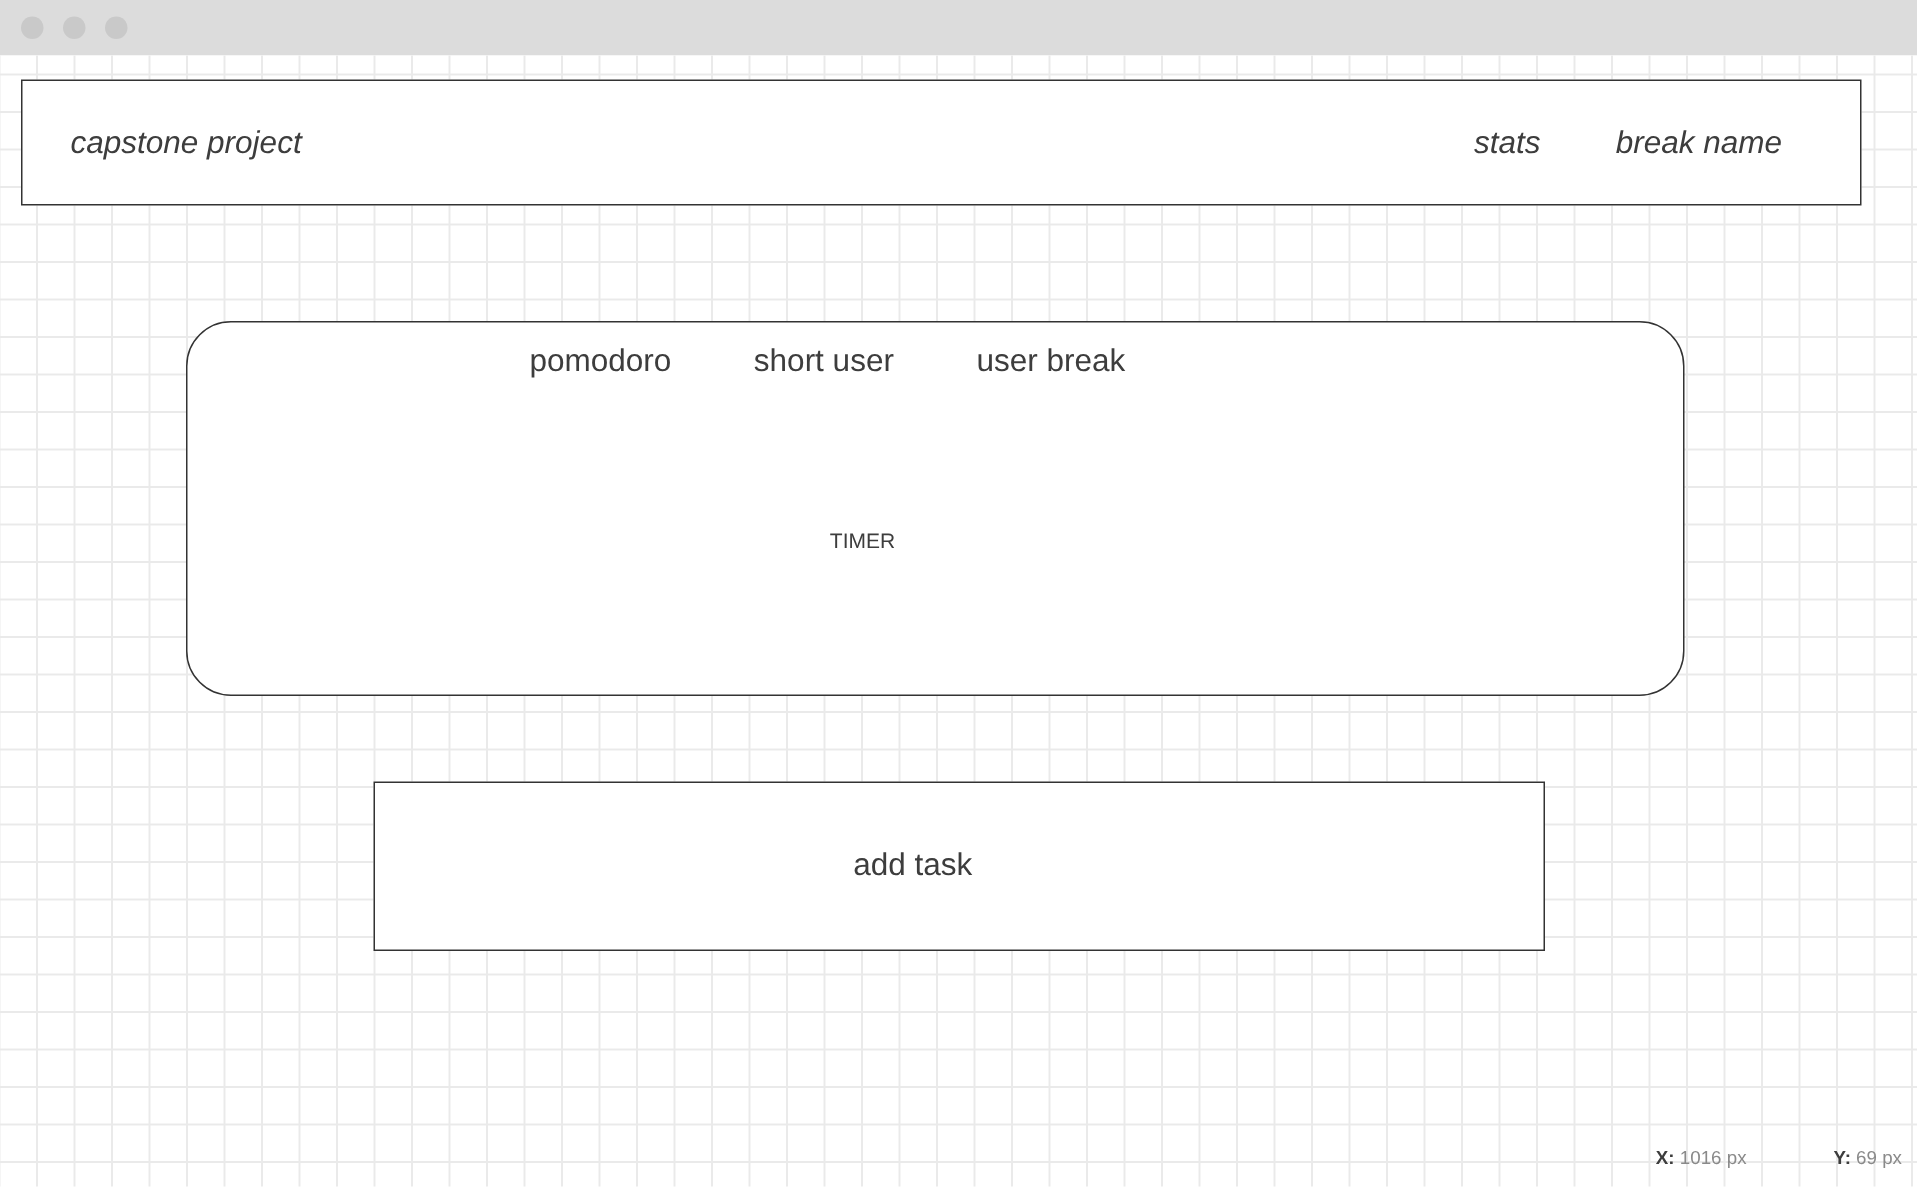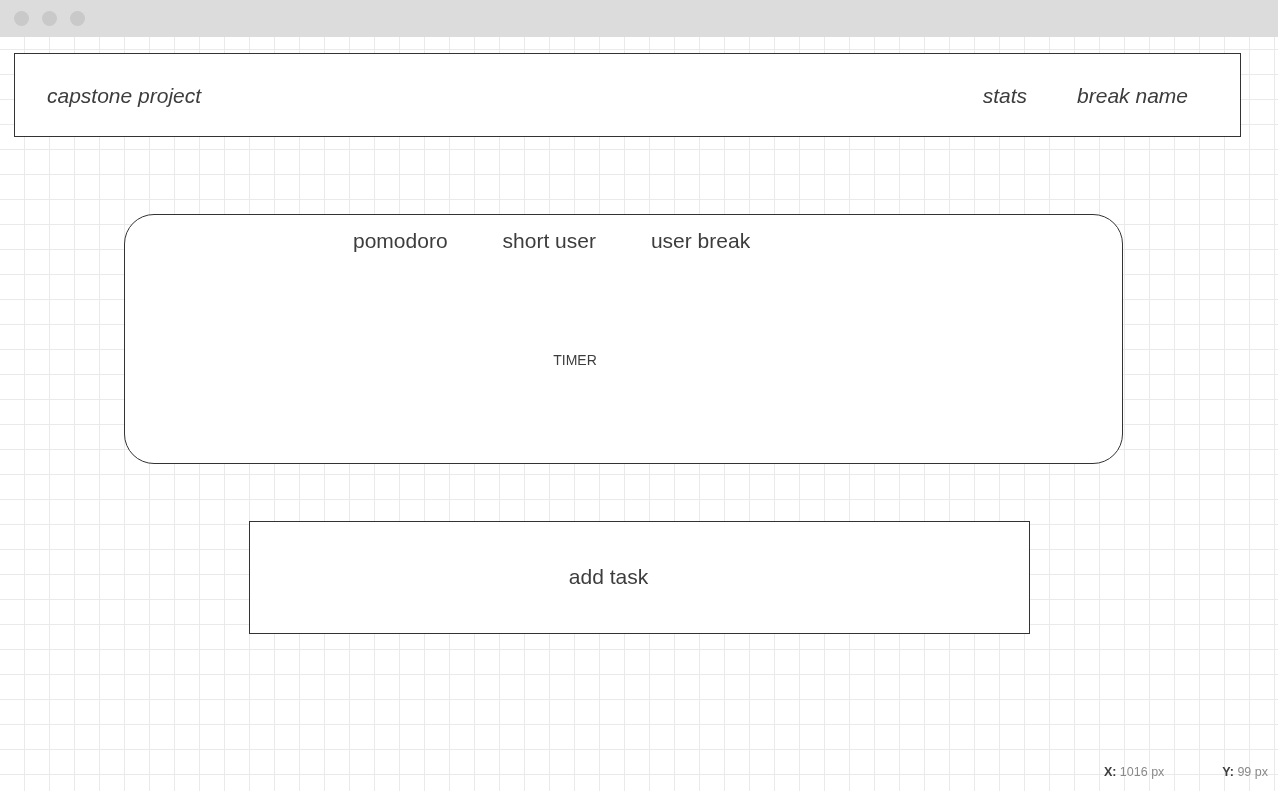--- a/index.html
+++ b/index.html
@@ -186,17 +186,17 @@
       </div>
       <div id="timer-display">TIMER</div>
     </div>
 
     <div id="add-task-box" class="wf-box">
       <div id="add-task-label">add task</div>
     </div>
 
     <div id="coord-readout">
       <span class="coord-group"><span class="coord-key">X:</span> <span class="coord-val">1016 px</span></span>
-      <span class="coord-group"><span class="coord-key">Y:</span> <span class="coord-val">99 px</span></span>
+      <span class="coord-group"><span class="coord-key">Y:</span> <span class="coord-val">69 px</span></span>
     </div>
 
   </div>
 </div>
 
 </body></html>

